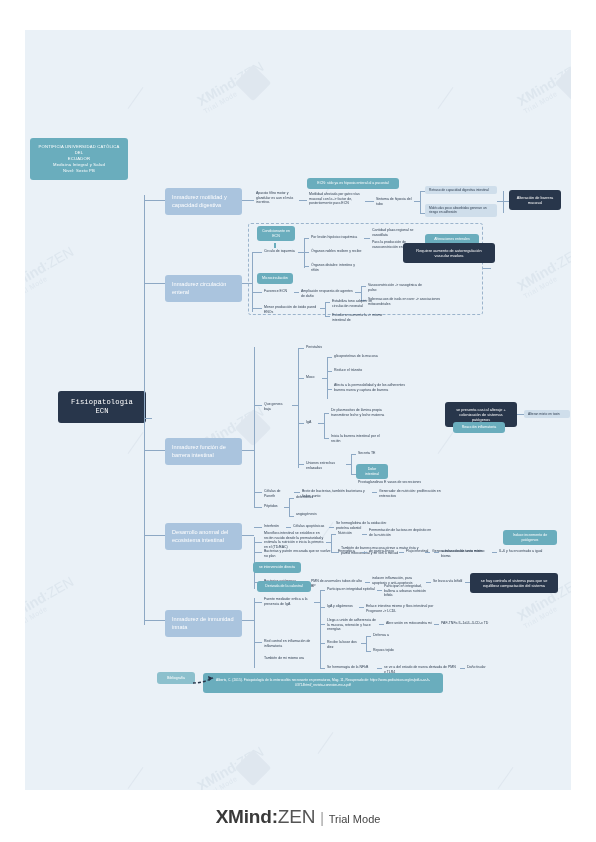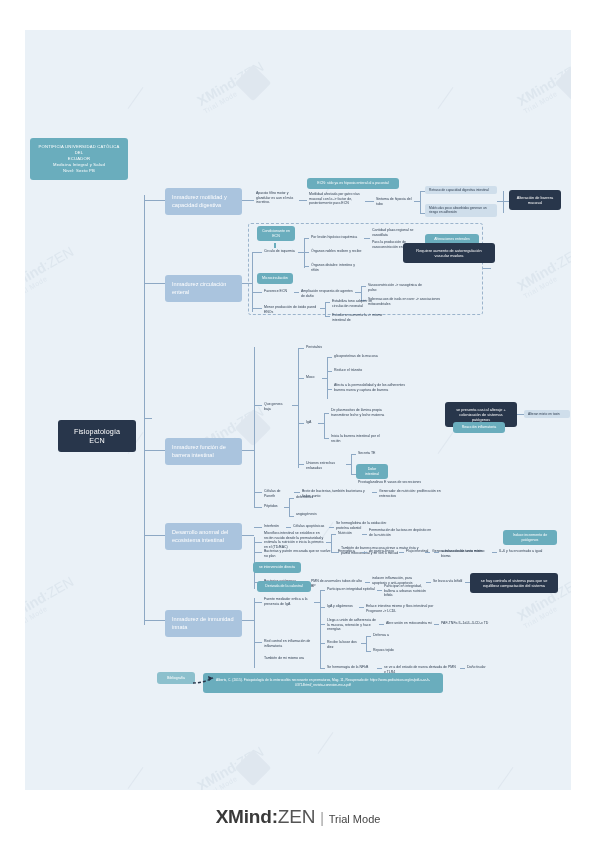--- a/index.html
+++ b/index.html
@@ -126,21 +126,21 @@
   <div class="wm-slash" style="left:300px;top:700px;"></div>
   <div class="wm-slash" style="left:480px;top:735px;"></div>
 
   <div class="node n-header" style="left:5px;top:108px;width:98px;">
     <div>PONTIFICIA UNIVERSIDAD CATÓLICA DEL</div>
     <div>ECUADOR</div>
     <div>Medicina Integral y Salud</div>
     <div>Nivel: Sexto PB</div>
   </div>
 
-  <div class="node n-root" style="left:33px;top:390px;width:78px;">Fisiopatología ECN</div>
+  <div class="node n-root" style="left:33px;top:361px;width:88px;font-family:Liberation Mono, monospace;">Fisiopatología ECN</div>
 
   <div class="ln lnv" style="left:119px;top:165px;height:430px;"></div>
   <div class="ln lnh" style="left:119px;top:388px;width:8px;"></div>
 
   <div class="ln lnh" style="left:119px;top:170px;width:21px;"></div>
   <div class="ln lnh" style="left:119px;top:253px;width:21px;"></div>
   <div class="ln lnh" style="left:119px;top:420px;width:21px;"></div>
   <div class="ln lnh" style="left:119px;top:505px;width:21px;"></div>
   <div class="ln lnh" style="left:119px;top:590px;width:21px;"></div>
 

